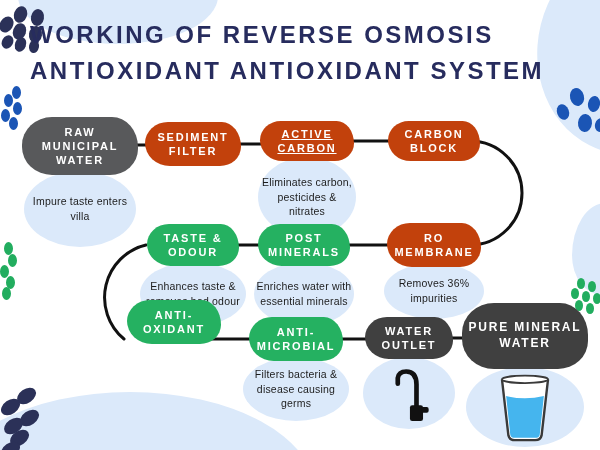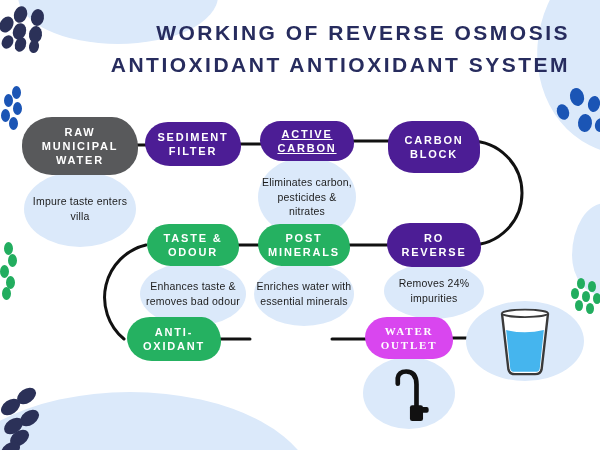--- a/index.html
+++ b/index.html
@@ -64,45 +64,45 @@
   .bl-navy span:nth-child(4){left:3px;top:33px;}
   .bl-navy span:nth-child(5){left:9px;top:45px;}
   .bl-navy span:nth-child(6){left:0;top:57px;}
 
   
   svg.connectors{position:absolute;left:0;top:0;z-index:2;}
   svg.connectors path{fill:none;stroke:#111;stroke-width:3;stroke-linecap:round;}
 
   
   .title{position:absolute;left:50%;top:17px;transform:translateX(-50%);width:540px;
-         text-align:right;color:#272c5e;font-weight:800;font-size:21px;
+         text-align:left;color:#272c5e;font-weight:800;font-size:24px;
          letter-spacing:2.5px;line-height:1.5;z-index:2;}
 
   
   .stage{position:absolute;display:flex;flex-direction:column;align-items:center;z-index:3;}
   .pill{color:#fff;font-weight:700;font-size:11px;letter-spacing:1.8px;line-height:1.3;
         display:flex;align-items:center;justify-content:center;text-align:center;
         border-radius:24px 20px 22px 26px/22px 26px 20px 24px;z-index:4;padding:2px 4px;box-sizing:border-box;}
   .desc{background:#dbe9fa;border-radius:50%;display:flex;align-items:center;justify-content:center;
         text-align:center;font-size:10.5px;color:#1c1c1c;line-height:1.4;z-index:3;
         letter-spacing:.2px;padding:2px;box-sizing:border-box;}
   .c-gray{background:#58595b;}
-  .c-blue{background:#4c1d95;}
+  .c-blue{background:#c2410c;}
   .c-green{background:#25b161;}
-  .c-sky{background:#d946ef;font-family:Liberation Serif, serif;}
+  .c-sky{background:#404040;}
 
   .s0{left:22px;top:117px;width:116px;}  .s0 .pill{width:116px;height:58px;border-radius:30px 26px 28px 30px/28px 30px 26px 28px;}
   .s0 .desc{width:112px;height:76px;margin-top:-4px;}
   .s1{left:142px;top:122px;width:102px;} .s1 .pill{width:96px;height:44px;}  .s1 .desc{width:102px;height:82px;margin-top:-4px;}
   .s2{left:258px;top:121px;width:98px;}  .s2 .pill{width:94px;height:40px;text-decoration:underline;}  .s2 .desc{width:98px;height:80px;margin-top:-4px;}
-  .s3{left:386px;top:121px;width:96px;}  .s3 .pill{width:92px;height:52px;}  .s3 .desc{width:96px;height:66px;margin-top:-4px;}
+  .s3{left:386px;top:121px;width:96px;}  .s3 .pill{width:92px;height:40px;}  .s3 .desc{width:96px;height:66px;margin-top:-4px;}
   .s4{left:384px;top:223px;width:100px;} .s4 .pill{width:94px;height:44px;}  .s4 .desc{width:100px;height:56px;margin-top:-4px;}
   .s5{left:254px;top:224px;width:100px;} .s5 .pill{width:92px;height:42px;}  .s5 .desc{width:100px;height:64px;margin-top:-4px;}
   .s6{left:140px;top:224px;width:106px;} .s6 .pill{width:92px;height:42px;}  .s6 .desc{width:106px;height:64px;margin-top:-4px;}
-  .s7{left:118px;top:317px;width:112px;gap:18px;} .s7 .pill{width:94px;height:44px;}  .s7 .desc{width:112px;height:64px;margin-top:-4px;}
+  .s7{left:118px;top:300px;width:112px;gap:18px;} .s7 .pill{width:94px;height:44px;}  .s7 .desc{width:112px;height:64px;margin-top:-4px;}
   .s8{left:243px;top:317px;width:106px;} .s8 .pill{width:94px;height:44px;}  .s8 .desc{width:106px;height:64px;margin-top:-4px;}
   .s9{left:363px;top:317px;width:92px;}  .s9 .pill{width:88px;height:42px;}  .s9 .desc{width:92px;height:72px;margin-top:-2px;}
   .s10{left:462px;top:303px;width:126px;}.s10 .pill{width:126px;height:66px;font-size:12px;border-radius:32px 28px 30px 32px/30px 32px 28px 30px;}
   .s10 .desc{width:118px;height:80px;margin-top:-2px;}
 </style>
 </head>
 <body>
 
 <div id="canvas">
 
@@ -190,53 +190,56 @@
   <div class="stage s2">
     <div class="pill c-blue">ACTIVE CARBON</div>
     <div class="desc">Eliminates carbon, pesticides &amp; nitrates</div>
   </div>
 
   <div class="stage s3">
     <div class="pill c-blue">CARBON BLOCK</div>
   </div>
 
   <div class="stage s4">
-    <div class="pill c-blue">RO REVERSE</div>
-    <div class="desc">Removes 24% impurities</div>
+    <div class="pill c-blue">RO MEMBRANE</div>
+    <div class="desc">Removes 36% impurities</div>
   </div>
 
   <div class="stage s6">
     <div class="pill c-green">TASTE &amp; ODOUR</div>
     <div class="desc">Enhances taste &amp; removes bad odour</div>
   </div>
 
   <div class="stage s5">
     <div class="pill c-green">POST MINERALS</div>
     <div class="desc">Enriches water with essential minerals</div>
   </div>
 
   <div class="stage s7">
     <div class="pill c-green">ANTI-OXIDANT</div>
   </div>
 
   <div class="stage s8">
+    <div class="pill c-green">ANTI-MICROBIAL</div>
+    <div class="desc">Filters bacteria &amp; disease causing germs</div>
   </div>
 
   <div class="stage s9">
     <div class="pill c-sky">WATER OUTLET</div>
     <div class="desc">
       <svg width="42" height="58" viewBox="0 0 44 62">
         <path d="M30 50 V22 Q30 8 19 8 Q11 8 10 15 L10 21" fill="none" stroke="#111" stroke-width="5" stroke-linecap="round"></path>
         <rect x="23" y="44" width="14" height="17" rx="2.5" fill="#111"></rect>
         <rect x="35" y="46" width="8" height="6" rx="2" fill="#111"></rect>
       </svg>
     </div>
   </div>
 
   <div class="stage s10">
+    <div class="pill c-sky">PURE MINERAL WATER</div>
     <div class="desc">
       <svg width="52" height="70" viewBox="0 0 56 76">
         <path d="M3 8 L10 69 Q11 74 17 74 L39 74 Q45 74 46 69 L53 8" fill="#fff" stroke="#3a3a3a" stroke-width="2.6" stroke-linejoin="round"></path>
         <path d="M7.5 26 L12 68 Q12.7 71.5 17 71.5 L39 71.5 Q43.3 71.5 44 68 L48.5 26 Q28 31 7.5 26 Z" fill="#45b5ee"></path>
         <ellipse cx="28" cy="8" rx="25" ry="4" fill="#fff" stroke="#3a3a3a" stroke-width="2"></ellipse>
       </svg>
     </div>
   </div>
 
 </div>

